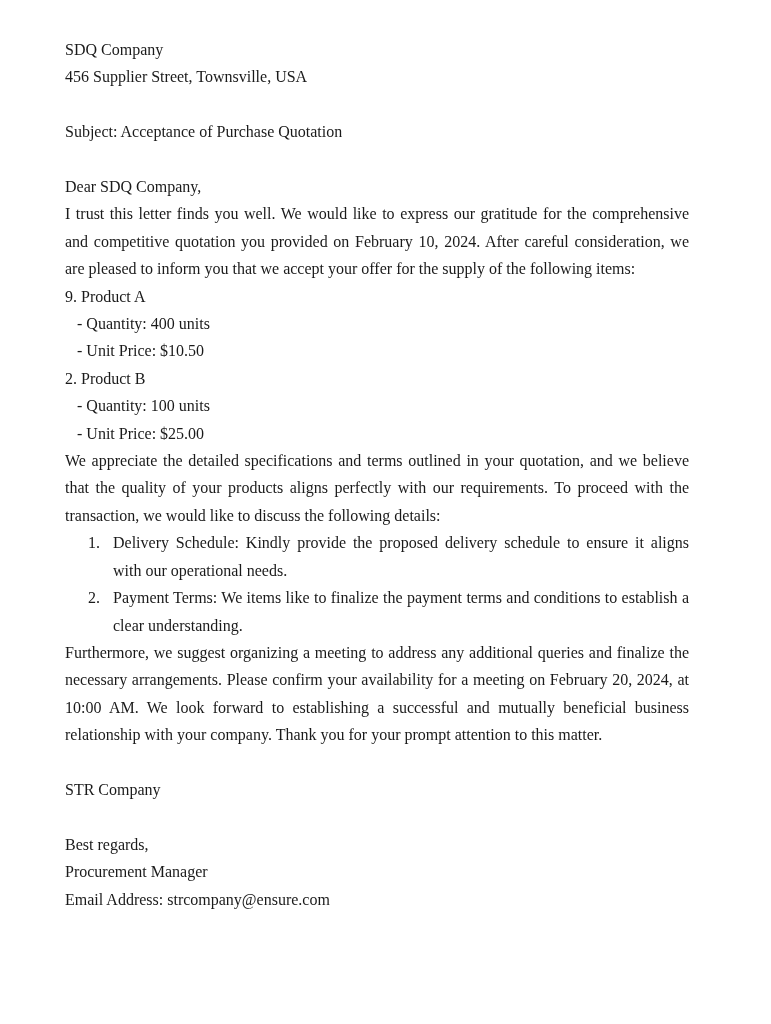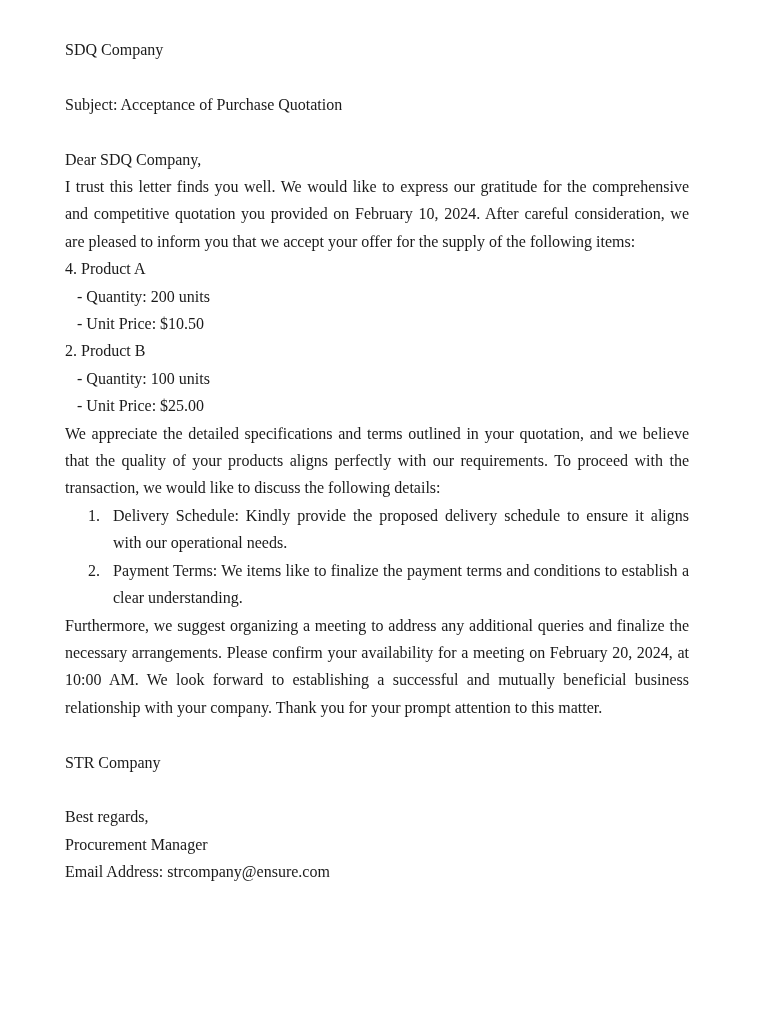--- a/index.html
+++ b/index.html
@@ -46,29 +46,30 @@
     left: 23px;
     top: 0;
   }
 </style>
 </head>
 <body>
 
 <div class="page">
 
   <p>SDQ Company</p>
+  <p>456 Supplier Street, Townsville, USA</p>
 
   <p class="gap">Subject: Acceptance of Purchase Quotation</p>
 
   <p class="gap">Dear SDQ Company,</p>
 
   <p class="para">I trust this letter finds you well. We would like to express our gratitude for the comprehensive and competitive quotation you provided on February 10, 2024. After careful consideration, we are pleased to inform you that we accept your offer for the supply of the following items:</p>
 
-  <p>4. Product A</p>
-  <p class="sub-detail">- Quantity: 200 units</p>
+  <p>9. Product A</p>
+  <p class="sub-detail">- Quantity: 400 units</p>
   <p class="sub-detail">- Unit Price: $10.50</p>
 
   <p>2. Product B</p>
   <p class="sub-detail">- Quantity: 100 units</p>
   <p class="sub-detail">- Unit Price: $25.00</p>
 
   <p class="para">We appreciate the detailed specifications and terms outlined in your quotation, and we believe that the quality of your products aligns perfectly with our requirements. To proceed with the transaction, we would like to discuss the following details:</p>
 
   <div class="dpoint">
     <span class="num">1.</span>

